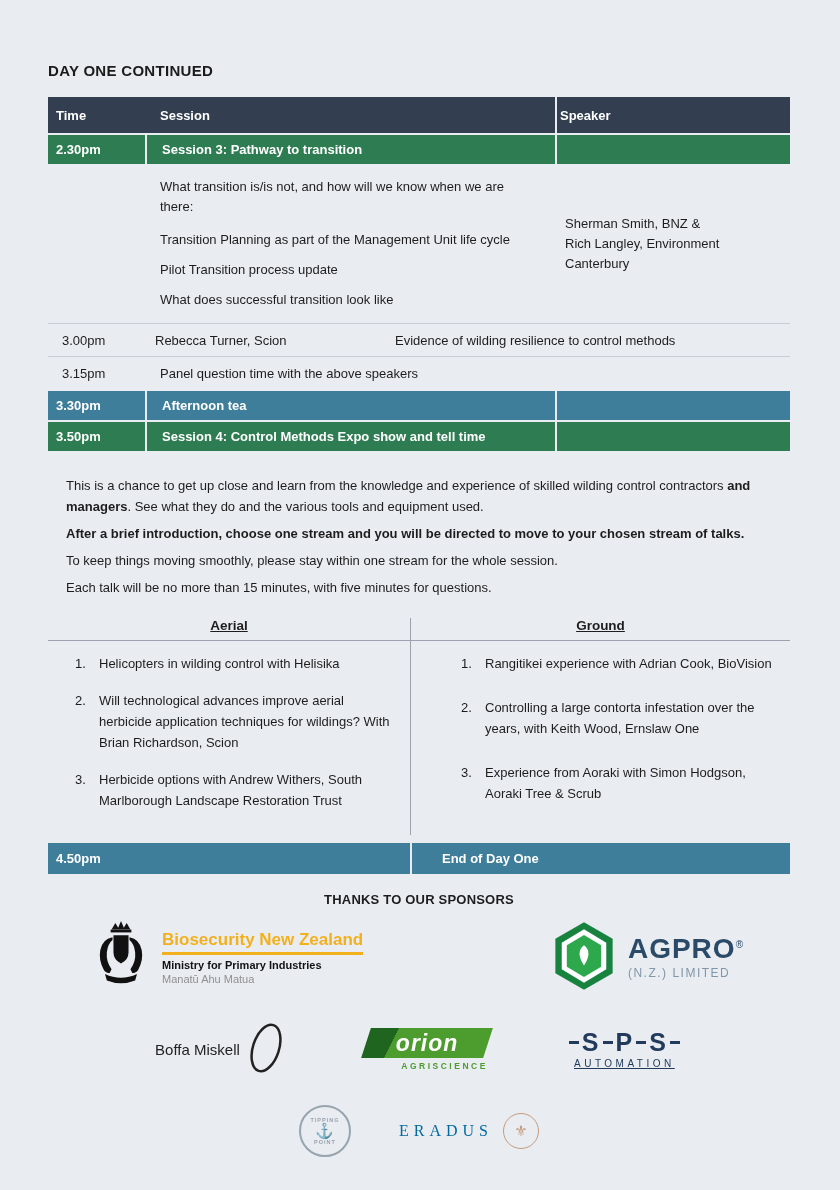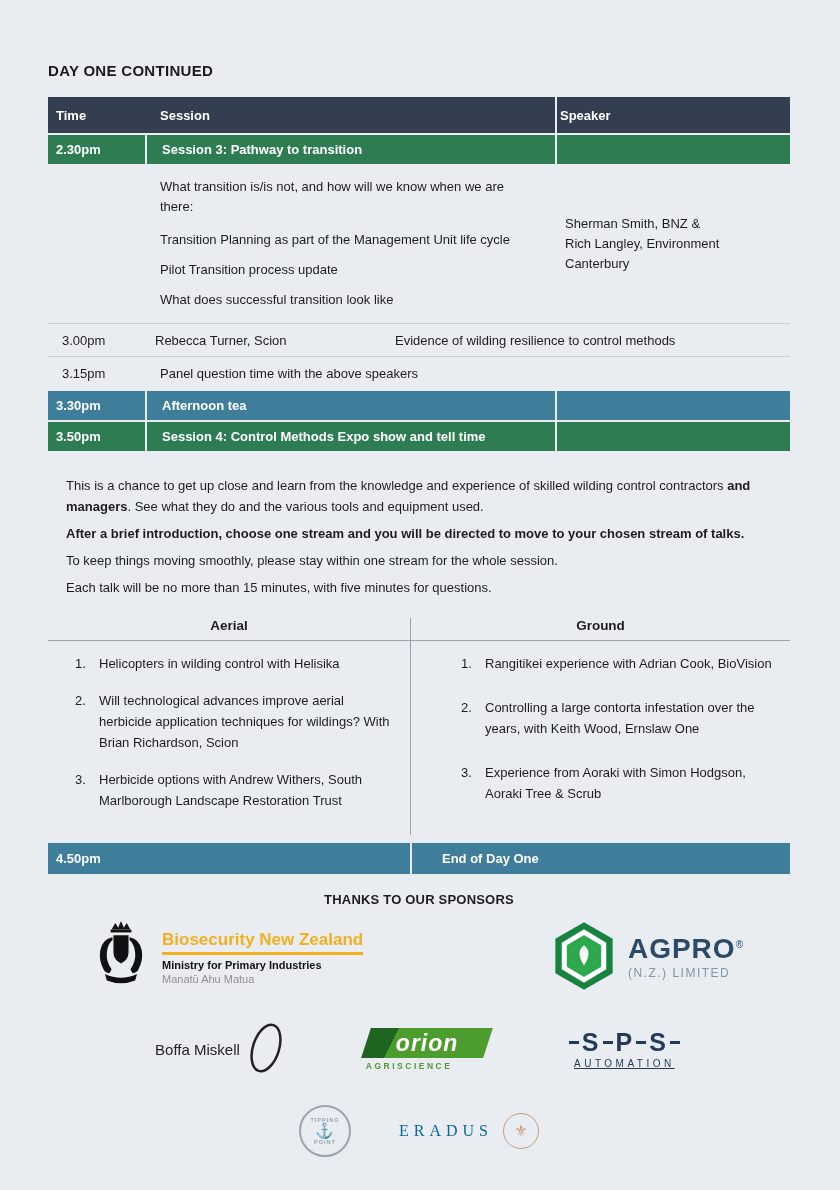--- a/index.html
+++ b/index.html
@@ -45,21 +45,21 @@
   
   .intro-block { margin:24px 0 0 18px; width:724px; line-height:21px; }
   .intro-block p { margin-bottom:6px; }
   .intro-block .b { font-weight:bold; }
 
   
   .streams { display:flex; margin-top:20px; width:742px; }
   .stream-col { padding-bottom:8px; }
   .stream-left { width:362px; flex:0 0 362px; }
   .stream-right { width:380px; flex:0 0 380px; border-left:1px solid #9CA3AF; }
-  .stream-head { text-align:center; font-weight:bold; font-size:13.5px; padding-bottom:7px; border-bottom:1px solid #9CA3AF; }
+  .stream-head { text-align:center; font-weight:bold; font-size:13.5px; padding-bottom:7px; border-bottom:1px solid #9CA3AF;text-decoration:underline; }
   .stream-list { margin-top:12px; }
   .stream-left .stream-list { padding-left:27px; padding-right:12px; }
   .stream-right .stream-list { padding-left:50px; padding-right:15px; }
   .li { display:flex; line-height:21px; }
   .stream-left .li { margin-bottom:16px; }
   .stream-right .li { margin-bottom:23px; }
   .li .num { width:24px; flex:0 0 24px; }
   .li .txt { flex:1; }
 
   
@@ -79,21 +79,21 @@
   .agpro-text { margin-left:12px; }
   .agpro-name { font-size:28px; font-weight:bold; color:#2B4A68; letter-spacing:1px; line-height:1; }
   .agpro-reg { font-size:10px; vertical-align:super; font-weight:normal; color:#2B4A68; }
   .agpro-sub { font-size:12px; color:#8296A9; letter-spacing:1.5px; margin-top:3px; }
 
   .sp-row2 { display:flex; justify-content:center; align-items:center; gap:78px; margin-top:24px; }
   .boffa { display:flex; align-items:center; }
   .boffa-name { font-size:15px; color:#222; margin-right:4px; }
   .orion-box { width:122px; height:30px; transform:skewX(-18deg); background:linear-gradient(100deg,#1F651F 22%,#4C9C2E 22%); display:flex; align-items:center; justify-content:center; }
   .orion-name { transform:skewX(18deg); font-style:italic; font-weight:bold; color:#fff; font-size:23px; letter-spacing:1px; }
-  .orion-sub { width:122px; text-align:left; color:#4C9C2E; font-size:8.5px; letter-spacing:2.5px; font-weight:bold; margin-top:3px; }
+  .orion-sub { width:122px; text-align:right; color:#4C9C2E; font-size:8.5px; letter-spacing:2.5px; font-weight:bold; margin-top:3px; }
   .sps-top { display:flex; align-items:center; }
   .sps-bar { width:10px; height:3px; background:#223A5C; margin:0 3px; }
   .sps-letter { font-size:25px; font-weight:bold; color:#223A5C; line-height:1; letter-spacing:1px; }
   .sps-sub { text-align:center; font-size:10px; letter-spacing:3.5px; color:#223A5C; margin-top:3px;text-decoration:underline; }
 
   .sp-row3 { display:flex; justify-content:center; align-items:center; gap:48px; margin-top:26px; }
   .tp-circle { width:52px; height:52px; border:2px solid #98A4AE; border-radius:50%; color:#98A4AE;
     display:flex; flex-direction:column; align-items:center; justify-content:center; }
   .tp-top,.tp-bottom { font-size:5.5px; letter-spacing:1px; font-weight:bold; }
   .tp-anchor { font-size:15px; line-height:1.1; }

